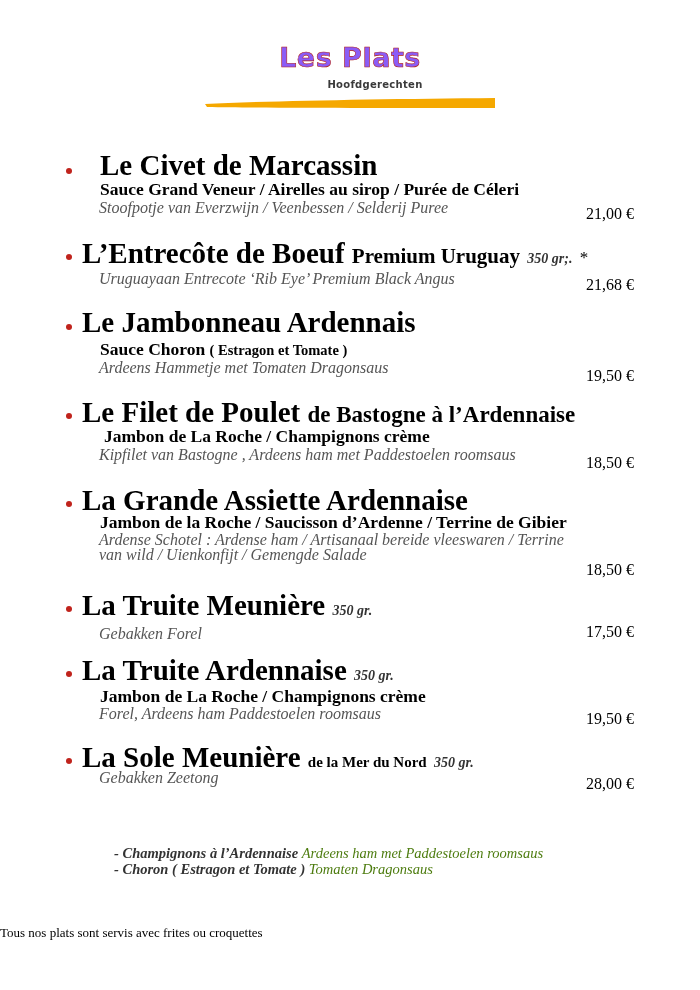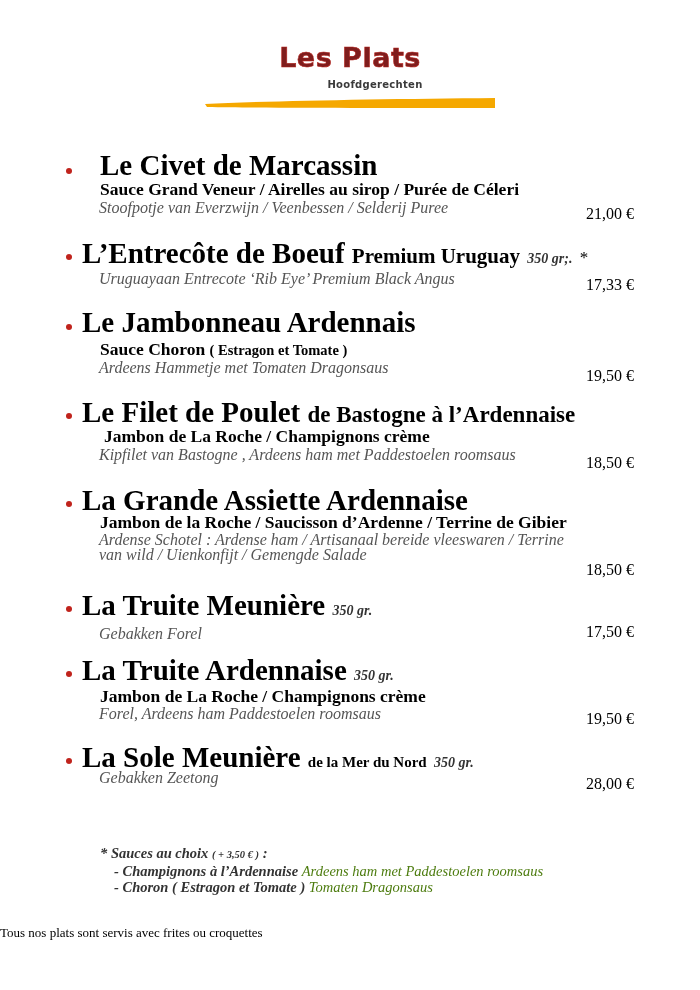--- a/index.html
+++ b/index.html
@@ -1,21 +1,21 @@
 <!DOCTYPE html>
 <html><head>
   <meta charset="utf-8">
   <style>
     html, body { margin:0; padding:0; background:#ffffff; }
     body { width:700px; height:990px; position:relative; overflow:hidden;
            font-family:"Liberation Serif", serif; color:#000; }
     .header { position:absolute; left:0; top:0; width:700px; }
     .title { position:absolute; left:0; width:700px; top:42px; text-align:center;
              font-family:"DejaVu Sans", sans-serif; font-weight:900; font-size:27px;
-             color:#7f1d1d; letter-spacing:0.5px; -webkit-text-stroke:0.6px #b3221b; }
+             color:#8b5cf6; letter-spacing:0.5px; -webkit-text-stroke:0.6px #b3221b; }
     .subtitle { position:absolute; left:0; width:700px; top:79px; text-align:center;
                 font-family:"DejaVu Sans", sans-serif; font-weight:bold; font-size:10px;
                 color:#3a3a3a; padding-left:50px; box-sizing:border-box; letter-spacing:0.3px; }
     .swoosh { position:absolute; left:205px; top:97px; }
 
     .dish { position:absolute; left:66px; width:580px; }
     .bullet { position:absolute; left:0; width:6px; height:6px; border-radius:50%;
               background:#c0231c; }
     .dish-name { position:absolute; left:16px; white-space:nowrap;
                  font-weight:bold; font-size:29px; line-height:30px; }
@@ -49,21 +49,21 @@
   <div class="dish-name" style="top:0;margin-left:18px;"><span>Le Civet de Marcassin</span></div>
   <div class="sub" style="top:30px;">Sauce Grand Veneur / Airelles au sirop / Purée de Céleri</div>
   <div class="nl" style="top:50px;">Stoofpotje van Everzwijn / Veenbessen / Selderij Puree</div>
   <div class="price" style="top:55px;">21,00 €</div>
 </div>
 
 <div class="dish" style="top:238px;">
   <span class="bullet" style="top:16px;"></span>
   <div class="dish-name" style="top:0;"><span>L’Entrecôte de Boeuf</span> <span class="ext">Premium Uruguay</span> <span class="weight">350 gr;.</span> <span class="ext" style="font-weight:normal;font-size:17px;">*</span></div>
   <div class="nl" style="top:33px;">Uruguayaan Entrecote ‘Rib Eye’ Premium Black Angus</div>
-  <div class="price" style="top:38px;">17,33 €</div>
+  <div class="price" style="top:38px;">21,68 €</div>
 </div>
 
 <div class="dish" style="top:307px;">
   <span class="bullet" style="top:17px;"></span>
   <div class="dish-name" style="top:0;"><span>Le Jambonneau Ardennais</span></div>
   <div class="sub" style="top:33px;"><span>Sauce Choron</span> <span class="small">( Estragon et Tomate )</span></div>
   <div class="nl" style="top:53px;">Ardeens Hammetje met Tomaten Dragonsaus</div>
   <div class="price" style="top:60px;">19,50 €</div>
 </div>
 
@@ -100,18 +100,17 @@
 </div>
 
 <div class="dish" style="top:742px;">
   <span class="bullet" style="top:16px;"></span>
   <div class="dish-name" style="top:0;"><span>La Sole Meunière</span> <span class="ext" style="font-size:15px;">de la Mer du Nord</span> <span class="weight">350 gr.</span></div>
   <div class="nl" style="top:28px;">Gebakken Zeetong</div>
   <div class="price" style="top:33px;">28,00 €</div>
 </div>
 
 <div class="note">
-  <div><span class="bi">*  Sauces au choix</span> <span class="bi tiny">( + 3,50 € )</span><span class="bi"> :</span></div>
   <div style="padding-left:14px;"><span class="bi">- Champignons à l’Ardennaise</span> <span class="i">Ardeens ham met Paddestoelen roomsaus</span></div>
   <div style="padding-left:14px;"><span class="bi">- Choron ( Estragon et Tomate )</span> <span class="i">Tomaten Dragonsaus</span></div>
 </div>
 
 <div class="footer">Tous nos plats sont servis avec frites ou croquettes</div>
 
 </body></html>

